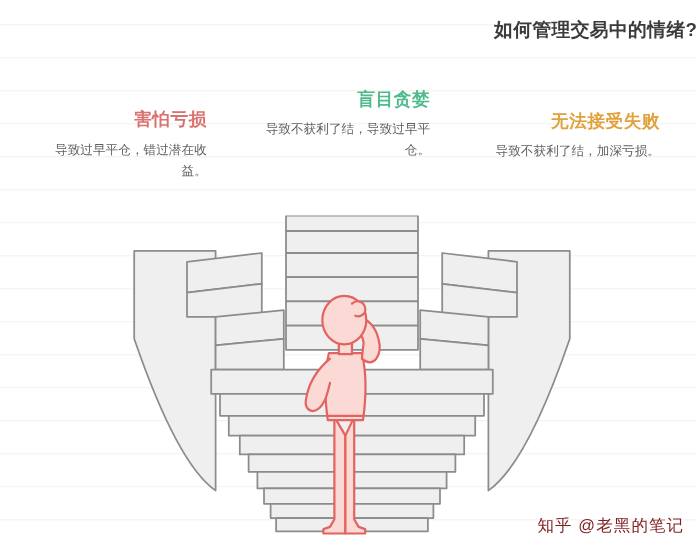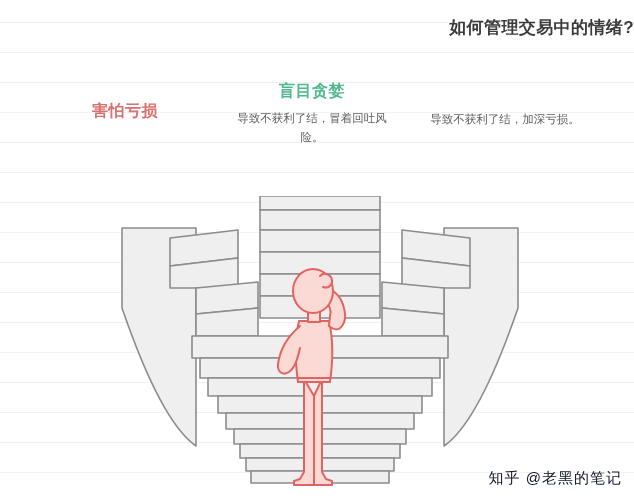--- a/index.html
+++ b/index.html
@@ -46,37 +46,37 @@
     text-align: right;
     font-size: 17px;
     font-weight: bold;
     color: #3b3b3b;
     letter-spacing: 0.4px;
   }
 
   
   .col {
     position: absolute;
-    text-align: center;
+    text-align: right;
   }
   .col-heading {
     font-size: 16px;
     font-weight: bold;
     letter-spacing: 0.5px;
     line-height: 1.2;
     white-space: nowrap;
   }
   .col-body {
     margin-top: 9px;
     font-size: 11.5px;
     color: #5f5f5f;
     line-height: 1.65;
   }
 
-  #col-fear      { left: 49px;  top: 101px; width: 152px; }
+  #col-fear      { left: 36px;  top: 101px; width: 152px; font-family: Liberation Mono, monospace; }
   #col-greed     { left: 233px; top: 81px;  width: 158px; }
   #col-failure   { left: 410px; top: 101px; width: 190px; }
 
   #heading-fear    { color: #d9716e; }
   #heading-greed   { color: #4fba8b; }
   #heading-failure { color: #e1a23e; }
 
   
   #illustration {
     position: absolute;
@@ -86,45 +86,47 @@
     height: 296px;
   }
   #illustration svg { display: block; width: 100%; height: 100%; }
 
   
   #watermark {
     position: absolute;
     right: 12px;
     bottom: 12px;
     font-size: 15px;
-    color: #0f172a;
+    color: #7f1d1d;
     letter-spacing: 1px;
     white-space: nowrap;
     user-select: none;
   }
 </style>
 </head>
 <body>
 
 <div id="bg-lines"></div>
 
 <div id="page">
 
   <div id="title">如何管理交易中的情绪?</div>
 
   <div class="col" id="col-fear">
     <div class="col-heading" id="heading-fear">害怕亏损</div>
+    <div class="col-body">导致过早平仓，错过潜在收益。</div>
   </div>
 
   <div class="col" id="col-greed">
     <div class="col-heading" id="heading-greed">盲目贪婪</div>
-    <div class="col-body">导致不获利了结，冒着回吐风险。</div>
+    <div class="col-body">导致不获利了结，导致过早平仓。</div>
   </div>
 
   <div class="col" id="col-failure">
+    <div class="col-heading" id="heading-failure">无法接受失败</div>
     <div class="col-body">导致不获利了结，加深亏损。</div>
   </div>
 
   <div id="illustration">
     <svg viewBox="0 0 424 296" xmlns="http://www.w3.org/2000/svg">
 
       <g id="stair-group" fill="#efefef" stroke="#8c8c8c" stroke-width="1.6" stroke-linejoin="round" stroke-linecap="round">
 
         <path d="M14,32 L88,32 L88,250 C62,232 36,176 14,112 Z"></path>
 

